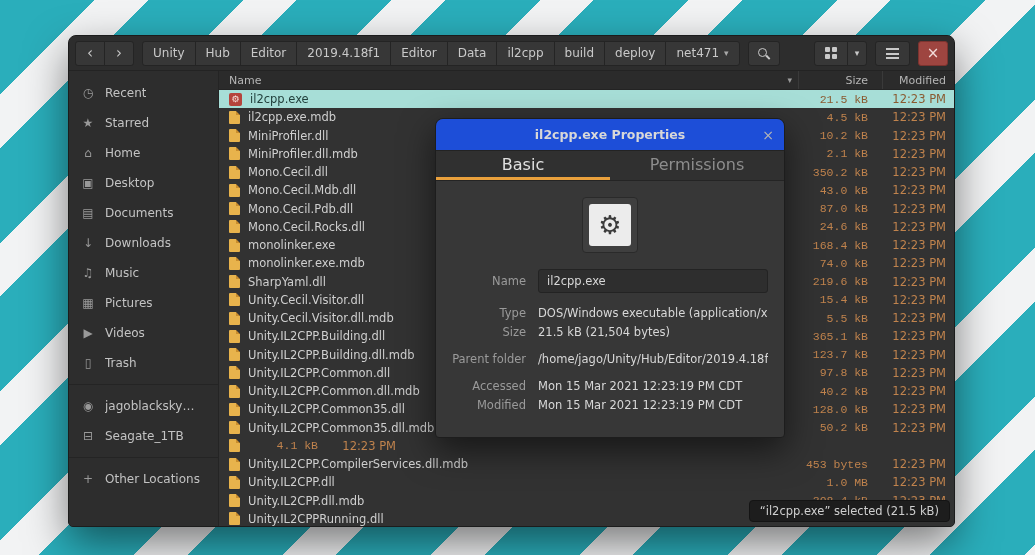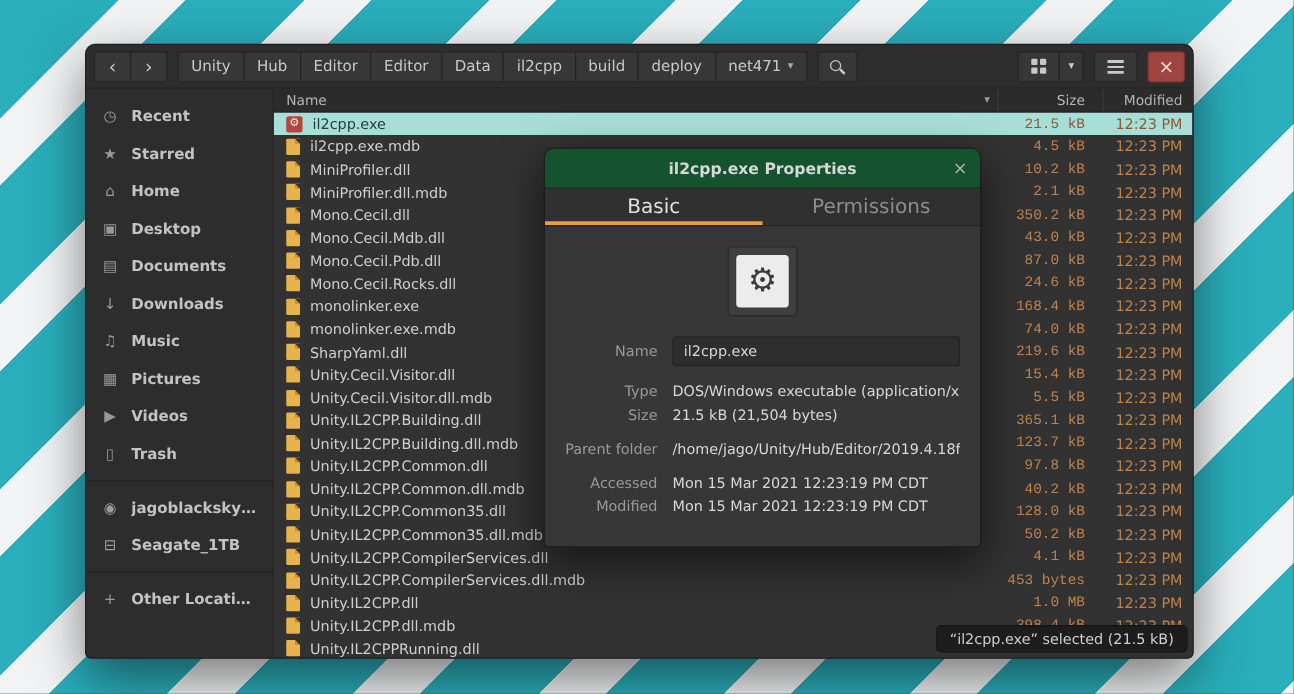--- a/index.html
+++ b/index.html
@@ -65,21 +65,21 @@
 
   
   .sidebar {
     width:150px; flex:0 0 150px; background:#2d2d2d;
     border-right:1px solid #242424; padding-top:7px;
     font-size:12px; color:#c3c3c3; overflow:hidden;
   }
   .side-item { height:30px; display:flex; align-items:center;
     padding:0 12px; gap:10px; cursor:default; }
   .side-item .glyph { width:14px; text-align:center; color:#999; font-size:12px; flex:0 0 14px; }
-  .side-item .lbl { white-space:nowrap; overflow:hidden; text-overflow:ellipsis;font-weight:bold; }
+  .side-item .lbl { white-space:nowrap; overflow:hidden; text-overflow:ellipsis; }
   .side-sep { height:1px; background:#242424; margin:6px 0; }
 
   
   .filearea { flex:1; display:flex; flex-direction:column; background:#323232; position:relative; min-width:0; }
   .list-header { height:19px; flex:0 0 19px; display:flex; align-items:center;
     background:#2b2b2b; border-bottom:1px solid #242424;
     color:#b5b5b5; font-size:11px; }
   .col-name { flex:1; display:flex; align-items:center; justify-content:space-between;
     padding:0 6px 0 10px; min-width:0; }
   .col-name .sort { font-size:9px; color:#9a9a9a; }
@@ -105,21 +105,21 @@
 
   
   .status-pill { position:absolute; right:4px; bottom:4px; z-index:8;
     background:#1d1d1d; border:1px solid #141414; border-radius:4px;
     padding:3px 10px; font-size:11.5px; color:#cfcfcf; white-space:nowrap; }
 
   
   .dialog { position:absolute; left:367px; top:83px; width:350px; z-index:6;
     background:#373737; border:1px solid #1d1d1d; border-radius:8px 8px 4px 4px;
     box-shadow:0 12px 34px rgba(0,0,0,.55); overflow:hidden; }
-  .dlg-header { height:32px; background:#14532d; border-bottom:1px solid #232323;
+  .dlg-header { height:32px; background:#1d4ed8; border-bottom:1px solid #232323;
     display:flex; align-items:center; justify-content:center; position:relative; }
   .dlg-title { font-size:12.5px; font-weight:bold; color:#d8d8d8; }
   .dlg-close { position:absolute; right:10px; top:0; height:32px; display:flex;
     align-items:center; color:#b5b5b5; font-size:14px; cursor:default; }
   .dlg-tabs { display:flex; background:#303030; border-bottom:1px solid #242424; height:30px; }
   .dlg-tab { flex:1; display:flex; align-items:center; justify-content:center;
     font-size:16px; color:#8d8d8d; border-bottom:3px solid transparent; cursor:default; }
   .dlg-tab.active { color:#e0e0e0; border-bottom-color:#e9a03c; }
   .dlg-body { padding:16px 16px 20px; }
   .dlg-iconwrap { display:flex; justify-content:center; }
@@ -159,20 +159,23 @@
       <div class="btn">
           <span>Unity</span>
         </div>
         <div class="btn">
           <span>Hub</span>
         </div>
         <div class="btn">
           <span>Editor</span>
         </div>
         <div class="btn">
+          <span>2019.4.18f1</span>
+        </div>
+        <div class="btn">
           <span>Editor</span>
         </div>
         <div class="btn">
           <span>Data</span>
         </div>
         <div class="btn">
           <span>il2cpp</span>
         </div>
         <div class="btn">
           <span>build</span>
@@ -443,21 +446,20 @@
 
           <div class="row type-doc">
             <span class="file-icon"></span>
             <span class="fname">Unity.IL2CPP.Common35.dll.mdb</span>
             <span class="fsize">50.2 kB</span>
             <span class="fmod">12:23 PM</span>
           </div>
 
           <div class="row type-doc">
             <span class="file-icon"></span>
-            <span class="fname">Unity.IL2CPP.CompilerServices.dll</span>
             <span class="fsize">4.1 kB</span>
             <span class="fmod">12:23 PM</span>
           </div>
 
           <div class="row type-doc">
             <span class="file-icon"></span>
             <span class="fname">Unity.IL2CPP.CompilerServices.dll.mdb</span>
             <span class="fsize">453 bytes</span>
             <span class="fmod">12:23 PM</span>
           </div>

